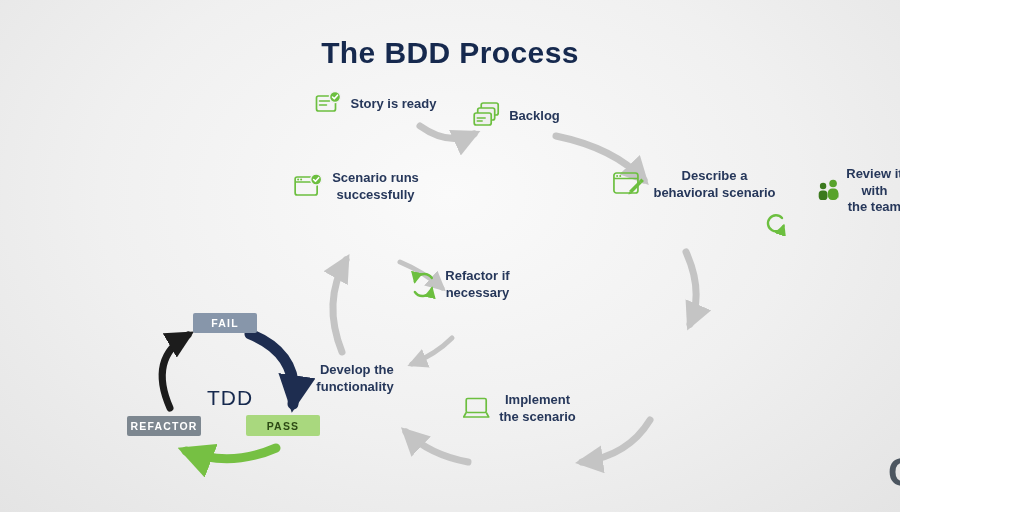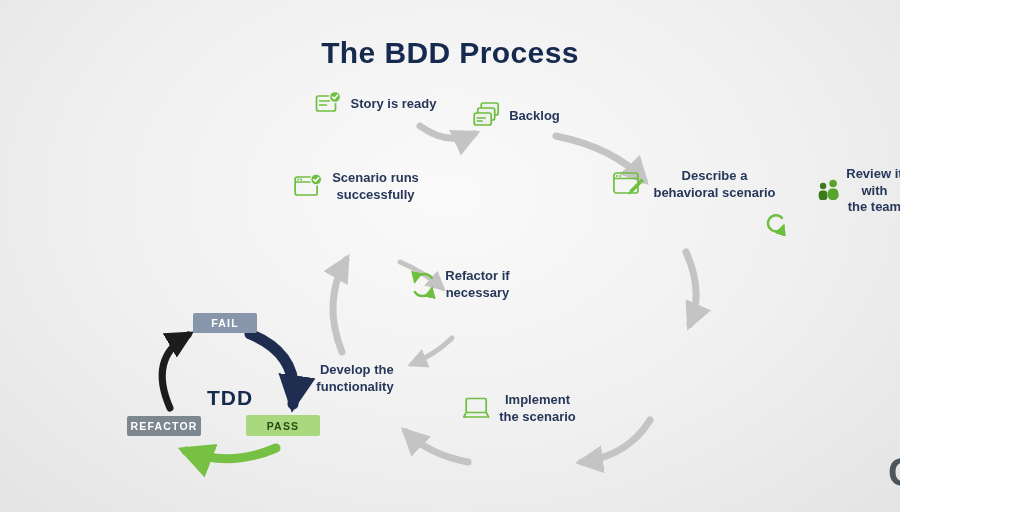--- a/index.html
+++ b/index.html
@@ -26,21 +26,21 @@
   .tdd-box{
     position:absolute;height:20px;border-radius:2px;
     display:flex;align-items:center;justify-content:center;
     font-size:10.5px;font-weight:700;letter-spacing:1.2px;color:#ffffff;
   }
   .tdd-fail{left:193px;top:313px;width:64px;background:#8796aa;}
   .tdd-refactor{left:127px;top:416px;width:74px;background:#7d8790;}
   .tdd-pass{left:246px;top:415px;width:74px;height:21px;background:#a9d87e;color:#2d4a15;}
   .tdd-label{
     position:absolute;left:207px;top:386px;
-    font-size:21px;font-weight:700;color:#16294e;letter-spacing:1px;
+    font-size:21px;font-weight:400;color:#16294e;letter-spacing:1px;
   }
   .logo{
     position:absolute;left:888px;top:452px;
     display:flex;align-items:flex-end;gap:1px;
   }
   .logo-text{font-size:40px;font-weight:700;color:#4c5660;letter-spacing:.5px;line-height:1;}
   .icon{display:block;}
 </style>
 </head>
 <body>

